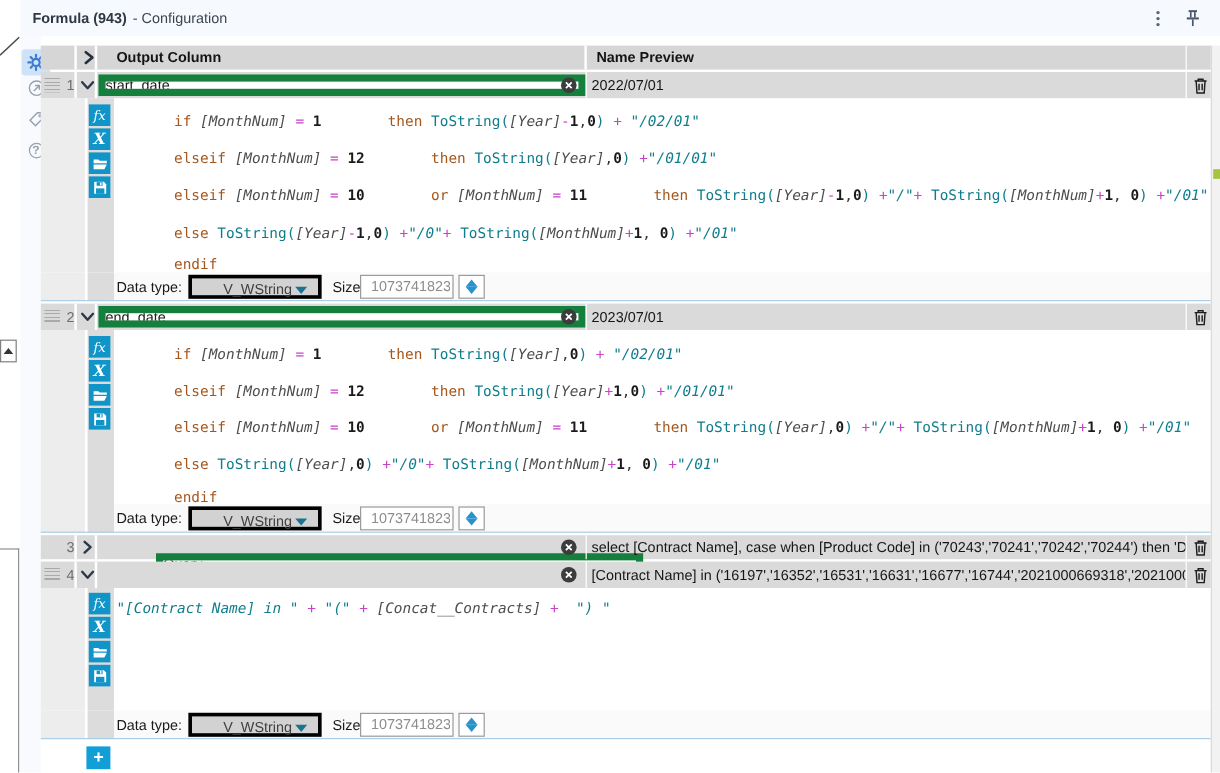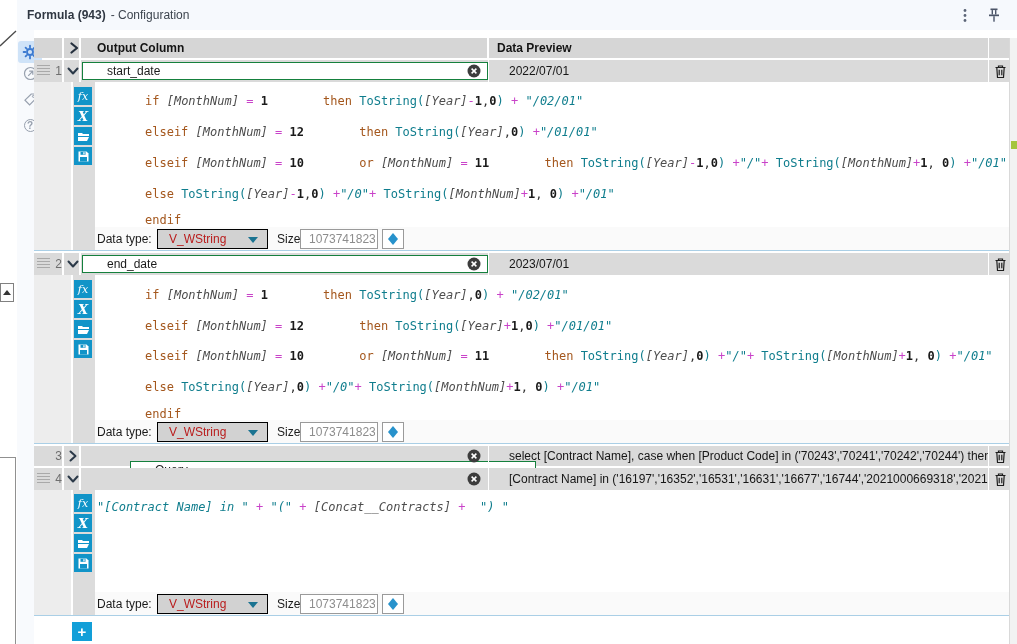--- a/index.html
+++ b/index.html
@@ -20,23 +20,23 @@
 
   
   .band{position:absolute;left:34px;width:975px;}
   .hdr{background:#d6d6d6;}
   .rowhead{background:#dadada;}
   .hdr-label{position:absolute;top:0;height:16px;line-height:20px;font-size:12px;font-weight:bold;color:#141414;}
   .hamburger{position:absolute;left:3px;top:5px;width:13px;height:12px;background:repeating-linear-gradient(#a9a9a9 0 1px,transparent 1px 3px);}
   .rownum{position:absolute;left:8px;top:0;width:20px;text-align:right;font-size:12px;color:#6e6e6e;line-height:22px;}
   .rowchev{position:absolute;left:33px;top:5px;width:12px;height:12px;}
   .sepv{position:absolute;top:0;bottom:0;background:#ffffff;}
-  .colname-input{position:absolute;left:48px;top:2px;width:406px;height:18px;box-sizing:border-box;border:1px solid #15803d;background:#fff;font-family:"Liberation Sans",sans-serif;font-size:12px;color:#1a1a1a;padding:0 22px 0 24px;}
+  .colname-input{position:absolute;left:48px;top:2px;width:406px;height:18px;box-sizing:border-box;border:6px solid #15803d;background:#fff;font-family:"Liberation Sans",sans-serif;font-size:12px;color:#1a1a1a;padding:0 22px 0 0;}
   .clear-btn{position:absolute;left:433px;top:4px;width:14px;height:14px;}
-  .preview{position:absolute;left:455px;top:0;width:499px;height:100%;padding-left:20px;box-sizing:border-box;font-size:12px;color:#161616;line-height:22px;white-space:nowrap;overflow:hidden;}
+  .preview{position:absolute;left:455px;top:0;width:499px;height:100%;padding-left:4px;box-sizing:border-box;font-size:12px;color:#161616;line-height:22px;white-space:nowrap;overflow:hidden;}
   .trashcell{position:absolute;left:957px;top:3px;width:18px;height:17px;display:flex;align-items:center;justify-content:center;}
 
   
   .gut{position:absolute;left:0;top:0;bottom:0;width:37px;background:#ededed;}
   .gutsep{position:absolute;left:37px;top:0;bottom:0;width:2px;background:#ffffff;}
   .icol{position:absolute;left:39px;top:0;bottom:0;width:22px;background:#dcdcdc;}
   .farea{position:absolute;left:61px;top:0;bottom:0;right:0;background:#ffffff;}
   .dtarea{position:absolute;left:61px;top:0;bottom:0;right:0;background:#fafafa;}
   .code-icon{position:absolute;left:40px;width:18px;height:18px;background:#1194c8;color:#fff;display:flex;align-items:center;justify-content:center;}
   .fx-glyph{font-family:"DejaVu Serif",serif;font-style:italic;font-size:11px;line-height:1;}
@@ -46,21 +46,21 @@
   .tok-op{color:#c943c9;}
   .tok-num{color:#1a1a1a;font-weight:bold;}
   .tok-fn{color:#0f7d8d;}
   .tok-str{color:#0f7d8d;font-style:italic;}
   .tok-fld{color:#4d4d4d;font-style:italic;}
   .tok-d{color:#333333;}
   .blueline{position:absolute;left:0;right:0;bottom:0;height:1px;background:#aacfe6;}
 
   
   .dt-label{position:absolute;top:0;height:24px;line-height:24px;font-size:12px;color:#1a1a1a;}
-  .dropdown{position:absolute;left:123px;top:2px;width:111px;height:20px;background:#d2d2d2;border:1px solid #000000;box-sizing:border-box;font-size:12px;color:#b91c1c;line-height:18px;padding-left:11px;}
+  .dropdown{position:absolute;left:123px;top:2px;width:111px;height:20px;background:#d2d2d2;border:3px solid #000000;box-sizing:border-box;font-size:12px;color:#404040;line-height:18px;padding-left:26px;}
   .dd-arrow{position:absolute;right:9px;top:7px;width:0;height:0;border-left:5px solid transparent;border-right:5px solid transparent;border-top:6px solid #1a7391;}
   .size-input{position:absolute;left:266px;top:2px;width:78px;height:20px;box-sizing:border-box;border:1px solid #9a9a9a;background:#fff;font-family:"Liberation Sans",sans-serif;font-size:12px;color:#8d8d8d;text-align:left;padding-left:8px;}
   .spinner{position:absolute;left:348px;top:2px;width:22px;height:20px;border:1px solid #9a9a9a;background:#fff;box-sizing:border-box;}
   .spin-up{position:absolute;left:5px;top:3px;width:0;height:0;border-left:5px solid transparent;border-right:5px solid transparent;border-bottom:6px solid #2792cc;}
   .spin-dn{position:absolute;left:5px;bottom:3px;width:0;height:0;border-left:5px solid transparent;border-right:5px solid transparent;border-top:6px solid #2792cc;}
 
   .add-btn{left:72px;top:622px;width:20px;height:19px;background:#129fd8;color:#fff;font-size:15px;font-weight:bold;display:flex;align-items:center;justify-content:center;line-height:1;}
 
   
   .scrollstrip{left:1009px;top:38px;width:8px;height:606px;background:#f2f2f2;border-left:1px solid #d9d9d9;box-sizing:border-box;}
@@ -131,21 +131,21 @@
   </div>
 
   <div class="band hdr" style="top:38px;height:20px;">
     <div class="sepv" style="left:28px;width:2px;"></div>
     <svg class="abs" style="left:34px;top:4px;" width="12" height="12">
         <polyline points="3.5,1.5 9,6 3.5,10.5" fill="none" stroke="#25303e" stroke-width="2.2" stroke-linecap="round" stroke-linejoin="round"></polyline>
       </svg>
     <div class="sepv" style="left:45px;width:2px;"></div>
     <div class="hdr-label" style="left:63px;">Output Column</div>
     <div class="sepv" style="left:453px;width:2px;"></div>
-    <div class="hdr-label" style="left:463px;">Data Preview</div>
+    <div class="hdr-label" style="left:463px;">Name Preview</div>
     <div class="sepv" style="left:954px;width:1px;"></div>
   </div>
 
   <div class="band rowhead" style="top:60px;height:22px;">
     <div class="hamburger"></div>
     <div class="rownum">1</div>
     <div class="sepv" style="left:28px;width:2px;"></div>
     <svg class="rowchev">
         <polyline points="1.5,3.5 6,8.5 10.5,3.5" fill="none" stroke="#2b3948" stroke-width="2" stroke-linecap="round" stroke-linejoin="round"></polyline>
       </svg>

